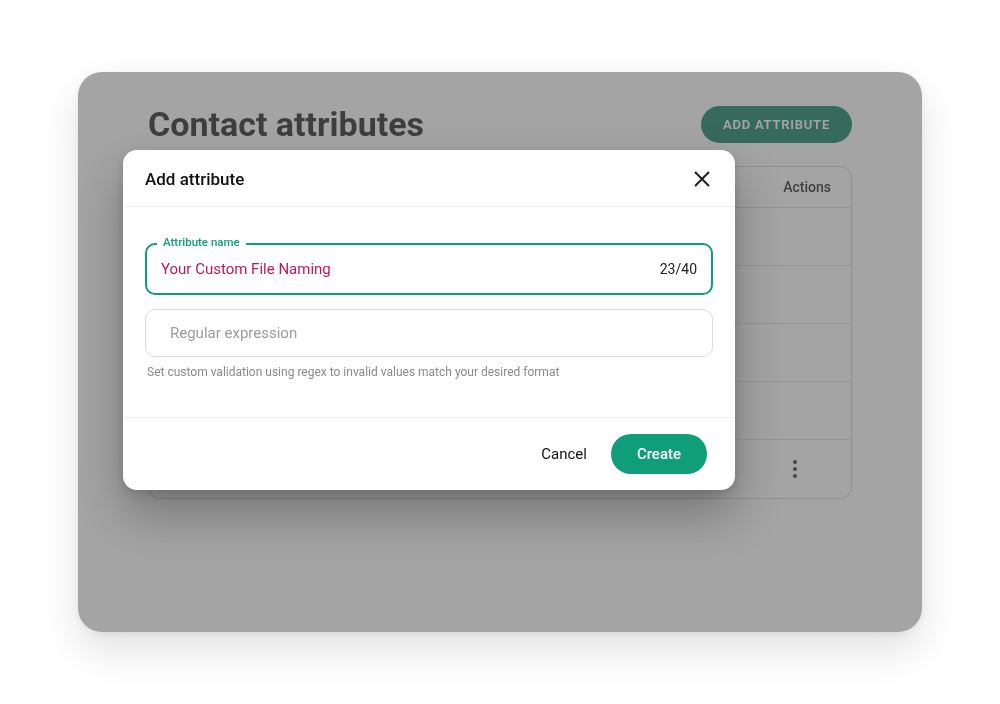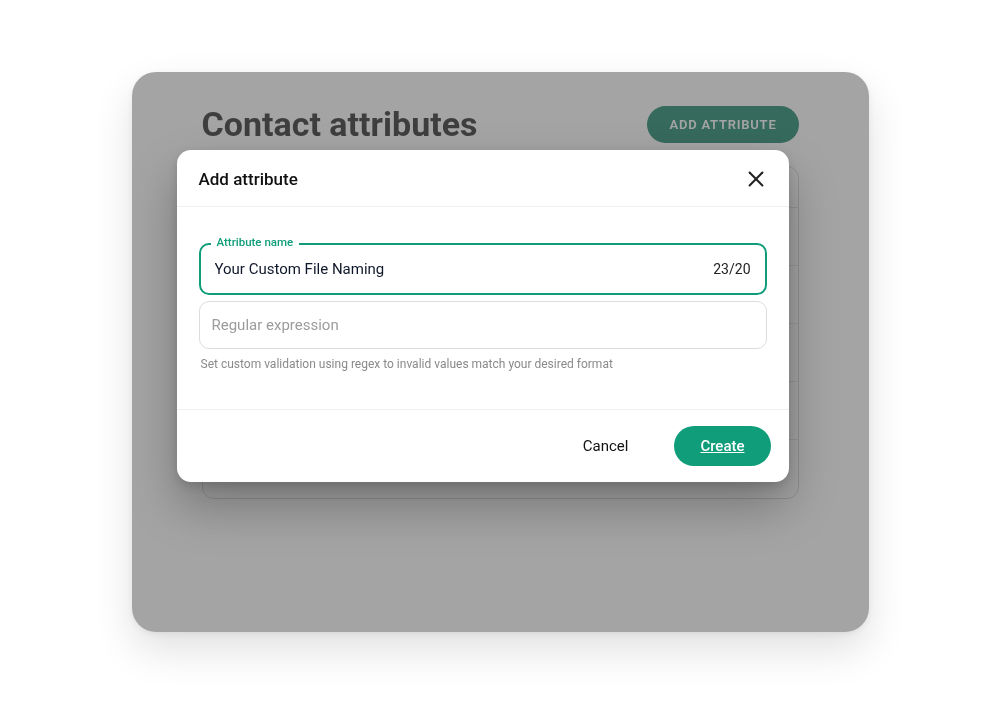--- a/index.html
+++ b/index.html
@@ -16,21 +16,21 @@
   body{
     width:1000px;height:704px;
     display:flex;align-items:center;justify-content:center;
   }
   .stage{
     width:1000px;height:704px;
     display:flex;align-items:center;justify-content:center;
     position:relative;
   }
   .window{
-    width:737px;height:560px;
+    width:844px;height:560px;
     background:#fff;
     border-radius:var(--card-radius);
     box-shadow:0 18px 40px rgba(0,0,0,.12),0 2px 6px rgba(0,0,0,.06);
     overflow:hidden;
     position:relative;
   }
 
   
   .page{
     position:absolute;inset:0;
@@ -98,60 +98,60 @@
     width:22px;height:22px;cursor:pointer;color:#222;
   }
   .close svg{width:100%;height:100%;}
 
   .modal-body{
     padding:26px 22px 20px;
   }
 
   
   .field-wrap{
-    position:relative;margin-top:10px;margin-bottom:6px;
+    position:relative;margin-top:10px;margin-bottom:14px;
   }
   .float-label{
     position:absolute;left:12px;top:-8px;background:#fff;padding:0 6px;
     font-size:11.5px;color:var(--teal);font-weight:500;
   }
   .attr-input{
     width:100%;border:2px solid var(--teal);border-radius:var(--input-radius);
-    padding:15px 70px 15px 14px;font-size:15px;color:#0f172a;outline:none;
+    padding:15px 70px 15px 14px;font-size:15px;color:#be185d;outline:none;
   }
   .counter{
     position:absolute;right:16px;top:50%;transform:translateY(-50%);
     font-size:14px;color:#222;
   }
 
   .section-label{
     font-size:15.5px;color:#111;margin-top:22px;margin-bottom:14px;font-weight:400;
   }
 
   .plain-input{
     width:100%;border:1px solid var(--border);border-radius:var(--input-radius);
-    padding:14px 12px;font-size:15px;color:#c2410c;outline:none;
+    padding:14px 24px;font-size:15px;color:#c2410c;outline:none;
   }
   .plain-input::placeholder{color:#9c9c9c;}
   .hint{
     font-size:12px;color:var(--muted);margin:8px 2px 0;
   }
   .field-block{margin-bottom:18px;}
 
   .modal-foot{
     border-top:1px solid #efefef;
-    padding:16px 18px;
-    display:flex;justify-content:flex-end;gap:40px;
+    padding:16px 28px;
+    display:flex;justify-content:flex-end;gap:18px;
   }
   .btn-cancel{
     background:none;border:none;font-size:15px;color:#111;cursor:pointer;
   }
   .btn-create{
     background:var(--teal);color:#fff;border:none;
-    font-size:15px;font-weight:500;padding:11px 26px;border-radius:999px;cursor:pointer;text-decoration:underline;
+    font-size:15px;font-weight:500;padding:11px 26px;border-radius:999px;cursor:pointer;
   }
 </style>
 </head>
 <body>
 
 <div class="stage">
   <div class="window">
 
     <div class="page">
       <div class="page-head">
@@ -197,21 +197,21 @@
             <line x1="5" y1="5" x2="19" y2="19"></line>
               <line x1="19" y1="5" x2="5" y2="19"></line>
           </svg>
         </div>
       </div>
 
       <div class="modal-body">
         <div class="field-wrap">
           <span class="float-label">Attribute name</span>
           <input class="attr-input" type="text" value="Your Custom File Naming" style="">
-          <span class="counter">23/20</span>
+          <span class="counter">23/40</span>
         </div>
 
 
         <div class="field-block">
           <input class="plain-input" type="text" placeholder="Regular expression" style="">
           <div class="hint">Set custom validation using regex to invalid values match your desired format</div>
         </div>
 
       </div>
 

